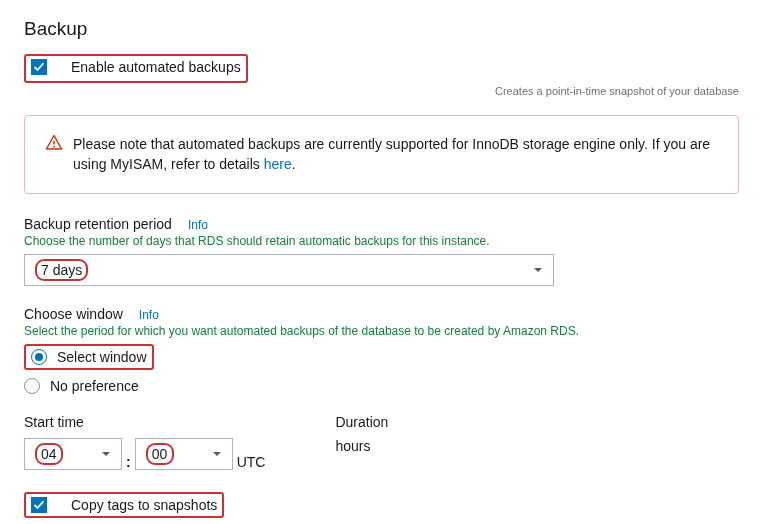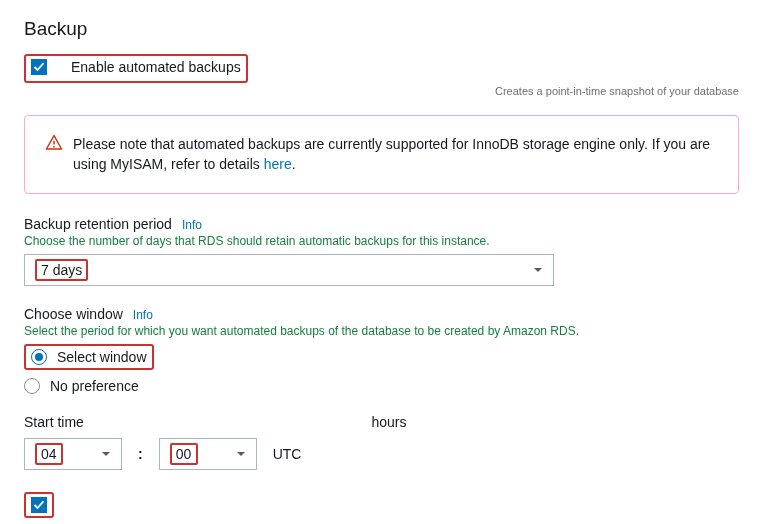--- a/index.html
+++ b/index.html
@@ -58,21 +58,21 @@
     padding: 18px 20px;
     display: flex;
     gap: 10px;
     margin: 18px 0 22px 0;
     line-height: 1.45;
   }
   .alert-icon svg { width: 18px; height: 18px; flex-shrink: 0; }
   .alert-text { font-size: 14px; color: #16191f; }
   .link { color: #0073bb; cursor: pointer; }
   .field-group { margin-bottom: 20px; }
-  .field-label-row { display: flex; align-items: baseline; gap: 10px; margin-bottom: 2px; }
+  .field-label-row { display: flex; align-items: baseline; gap: 16px; margin-bottom: 2px; }
   .field-label { font-size: 14px; color: #16191f; }
   .info-link { font-size: 12px; color: #0073bb; cursor: pointer; }
   .field-desc { font-size: 12px; color: #15803d; margin-bottom: 6px; }
   .select-box {
     border: 1px solid #aab7b8;
     background: #fff;
     height: 32px;
     display: flex;
     align-items: center;
     justify-content: space-between;
@@ -98,26 +98,26 @@
   .radio.selected { border: 1px solid #0073bb; }
   .radio.selected .dot {
     width: 8px; height: 8px; border-radius: 50%; background: #0073bb;
   }
   .time-row {
     display: flex;
     gap: 70px;
     align-items: flex-start;
   }
   .time-col .label { font-size: 14px; margin-bottom: 8px; }
-  .inline-controls { display: flex; align-items: center; gap: 16px; }
+  .inline-controls { display: flex; align-items: flex-end; gap: 4px; }
   .colon { font-weight: bold; }
   .unit { font-size: 14px; color: #16191f; }
   .red-inner {
     border: 2px solid #c83232;
-    border-radius: 2px;
+    border-radius: 9px;
     padding: 1px 4px;
     font-size: 14px;
     min-width: 28px;
     display: inline-block;
   }
   .select-box .red-inner { margin-right: 4px; }
 </style>
 </head>
 <body>
 
@@ -210,35 +210,37 @@
         <span class="red-inner">00</span>
         <span class="caret"><svg viewBox="0 0 10 10">
               <path d="M1 3 L5 7 L9 3 Z" fill="#545b64"></path>
             </svg></span>
       </div>
       <span class="unit">UTC</span>
     </div>
   </div>
 
   <div class="time-col">
+    <div class="label">Duration</div>
     <div class="inline-controls">
       <span class="unit">hours</span>
     </div>
   </div>
 </div>
 
 <div style="height:22px;"></div>
 
 
 <div class="highlight-box-wrap">
   <div class="highlight-box">
     <div class="checkbox-row" style="margin-bottom:0;">
       <div class="checkbox">
         <svg viewBox="0 0 16 16">
             <path d="M2 8 L6 12 L14 3" stroke="#fff" stroke-width="2.5" fill="none"></path>
           </svg>
       </div>
+      <span class="checkbox-label">Copy tags to snapshots</span>
     </div>
   </div>
 </div>
 
 
 
 
 </body></html>

